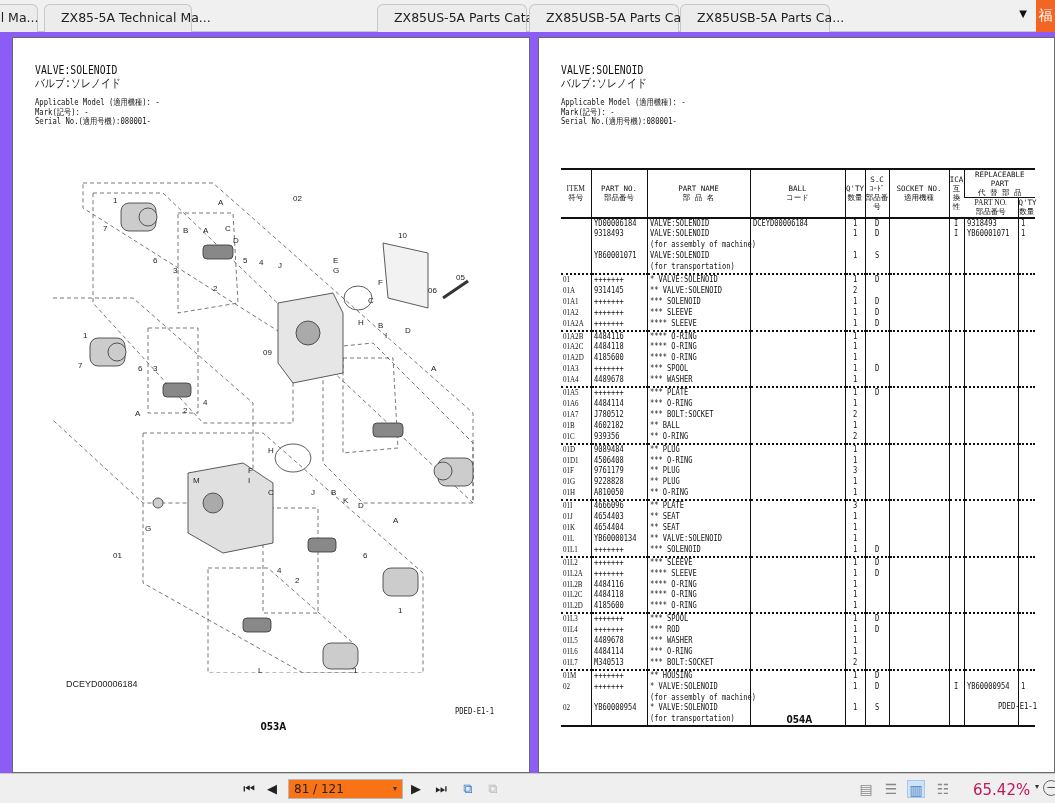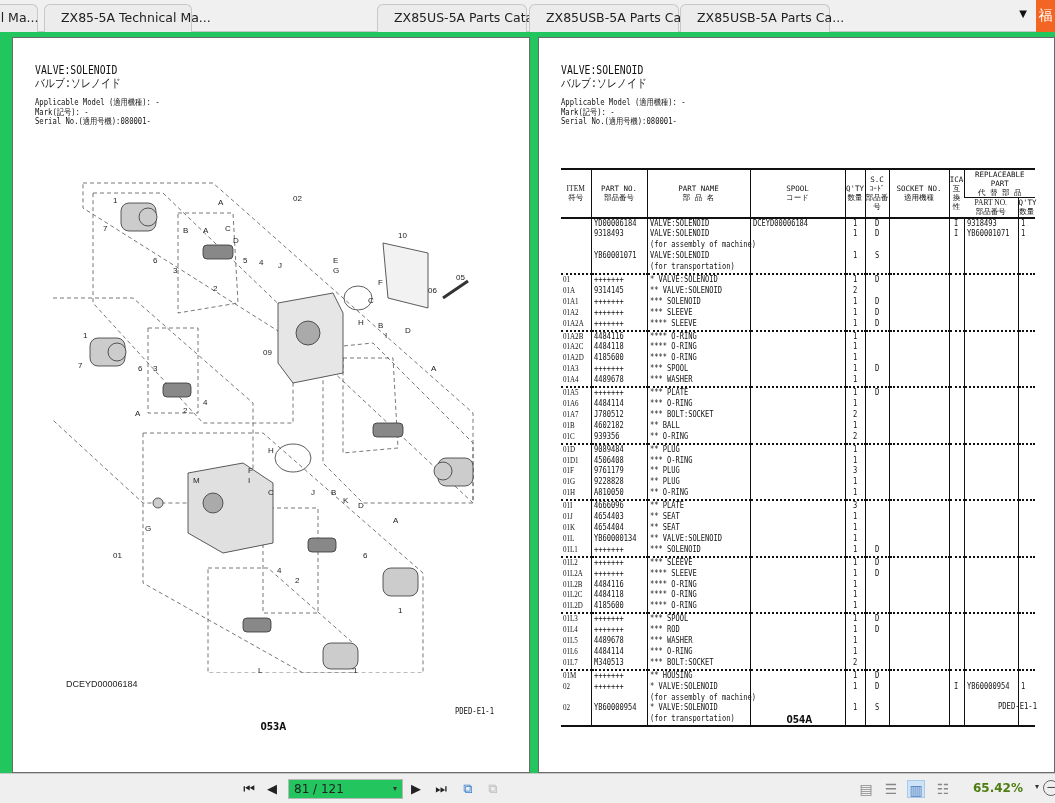--- a/index.html
+++ b/index.html
@@ -7,21 +7,21 @@
 
   
   .tabbar { position: absolute; left: 0; top: 0; width: 1055px; height: 32px; background: #f0f0f0; border-bottom: 1px solid #c8c8c8; }
   .tab { position: absolute; top: 4px; height: 28px; padding: 0 12px 0 16px; font-family: "DejaVu Sans", sans-serif; font-size: 12.5px; color: #222; line-height: 26px; white-space: nowrap; background: #ececec; border: 1px solid #c8c8c8; border-bottom: none; border-radius: 6px 6px 0 0; transform: skewX(0deg); }
   .tab.active { background: #ffffff; height: 29px; z-index: 2; }
   .tab .close { display: inline-block; margin-left: 14px; font-size: 13px; color: #333; }
   .tab-overflow { position: absolute; left: 1016px; top: 8px; width: 14px; height: 14px; font-size: 10px; color: #111; text-align: center; }
   .brand-corner { position: absolute; left: 1036px; top: 0; width: 19px; height: 32px; background: #f26522; color: #fff; font-size: 14px; line-height: 30px; text-align: center; overflow: hidden; }
 
   
-  .viewer { position: absolute; left: 0; top: 32px; width: 1055px; height: 741px; background: #22c55e; overflow: hidden; }
+  .viewer { position: absolute; left: 0; top: 32px; width: 1055px; height: 741px; background: #8b5cf6; overflow: hidden; }
   .page { position: absolute; top: 5px; background: #fff; border: 1px solid #6a6a6a; overflow: hidden; }
   .page.left { left: 12px; width: 518px; height: 736px; }
   .page.right { left: 538px; width: 517px; height: 736px; }
   .ptitle { position: absolute; left: 22px; top: 26px; font-family: "DejaVu Sans Mono", monospace; font-size: 11.5px; line-height: 13px; color: #111; transform: scaleX(0.85); transform-origin: left; }
   .pmeta { position: absolute; left: 22px; top: 60px; font-family: "DejaVu Sans Mono", monospace; font-size: 8.5px; line-height: 9.5px; color: #111; transform: scaleX(0.85); transform-origin: left; white-space: nowrap; }
   .pgnum { position: absolute; font-family: "DejaVu Sans", sans-serif; font-weight: bold; font-size: 10px; color: #111; transform: scaleX(0.9); }
   .pcode { position: absolute; font-family: "DejaVu Sans Mono", monospace; font-size: 8.5px; color: #111; transform: scaleX(0.85); transform-origin: right; }
   .drawid { position: absolute; left: 53px; top: 641px; font-family: "Liberation Sans", sans-serif; font-size: 9px; color: #222; }
 
   .diagram { position: absolute; left: 40px; top: 135px; width: 460px; height: 500px; }
@@ -34,25 +34,25 @@
   .ptable th:first-child, .ptable td:first-child { border-left: none; font-family: Liberation Serif, serif; }
   .ptable td { border-left: 1.5px solid #111; padding: 0 0 0 2px; height: 10.9px; line-height: 10.9px; white-space: nowrap; overflow: visible; transform-origin: left; }
   .ptable td.c { text-align: center; padding: 0; }
   .ptable tr.grp td { border-top: 2px dotted #111; }
   .ptable tbody tr.last td { border-bottom: 2.5px solid #111; }
   .ptable td span.sx { display: inline-block; transform: scaleX(0.88); transform-origin: left; }
 
   
   .bottombar { position: absolute; left: 0; top: 773px; width: 1055px; height: 30px; background: #efefef; border-top: 1px solid #c8c8c8; }
   .navbtn { position: absolute; top: 7px; width: 16px; height: 16px; font-size: 13px; line-height: 16px; text-align: center; color: #222; }
-  .pagebox { position: absolute; left: 288px; top: 5px; width: 115px; height: 20px; background: #22c55e; border: 1px solid #b8b8b8; font-size: 12px; line-height: 18px; padding-left: 5px; color: #222; }
+  .pagebox { position: absolute; left: 288px; top: 5px; width: 115px; height: 20px; background: #f97316; border: 1px solid #b8b8b8; font-size: 12px; line-height: 18px; padding-left: 5px; color: #222; }
   .pagebox .dd { position: absolute; right: 5px; top: 0; font-size: 8px; color: #333; }
   .viewbtn { position: absolute; top: 6px; width: 18px; height: 18px; font-size: 14px; line-height: 18px; text-align: center; color: #888; }
   .viewbtn.active { background: #cfe3f7; border: 1px solid #a9c9ec; color: #4a7dbd; }
-  .zoomlbl { position: absolute; left: 973px; top: 7px; font-size: 12px; color: #4d7c0f; font-weight: bold; }
+  .zoomlbl { position: absolute; left: 973px; top: 7px; font-size: 15px; color: #be185d; }
   .zoomdd { position: absolute; left: 1035px; top: 8px; font-size: 8px; color: #333; }
   .zoomout { position: absolute; left: 1043px; top: 6px; width: 16px; height: 16px; border: 1px solid #666; border-radius: 50%; font-size: 12px; line-height: 13px; text-align: center; color: #444; }
 </style>
 </head>
 <body>
 
 <div class="tabbar">
   <div class="tab" style="left:-14px; width:52px; padding-left:6px;"><span>al Ma...</span></div>
   <div class="tab" style="left:44px; width:148px;"><span>ZX85-5A Technical Ma...</span></div>
   <div class="tab" style="left:377px; width:150px;"><span>ZX85US-5A Parts Cata...</span></div>
@@ -222,21 +222,21 @@
             </th>
           <th rowspan="2" class="rowspan2">
               <div>PART NO.</div>
               <div>部品番号</div>
             </th>
           <th rowspan="2" class="rowspan2">
               <div>PART NAME</div>
               <div>部 品 名</div>
             </th>
           <th rowspan="2" class="rowspan2">
-              <div>SPOOL</div>
+              <div>BALL</div>
               <div>コード</div>
             </th>
           <th rowspan="2" class="rowspan2">
               <div>Q'TY</div>
               <div>数量</div>
             </th>
           <th rowspan="2" class="rowspan2">
               <div>S.C</div>
               <div>ｺｰﾄﾞ</div>
               <div>部品番号</div>

